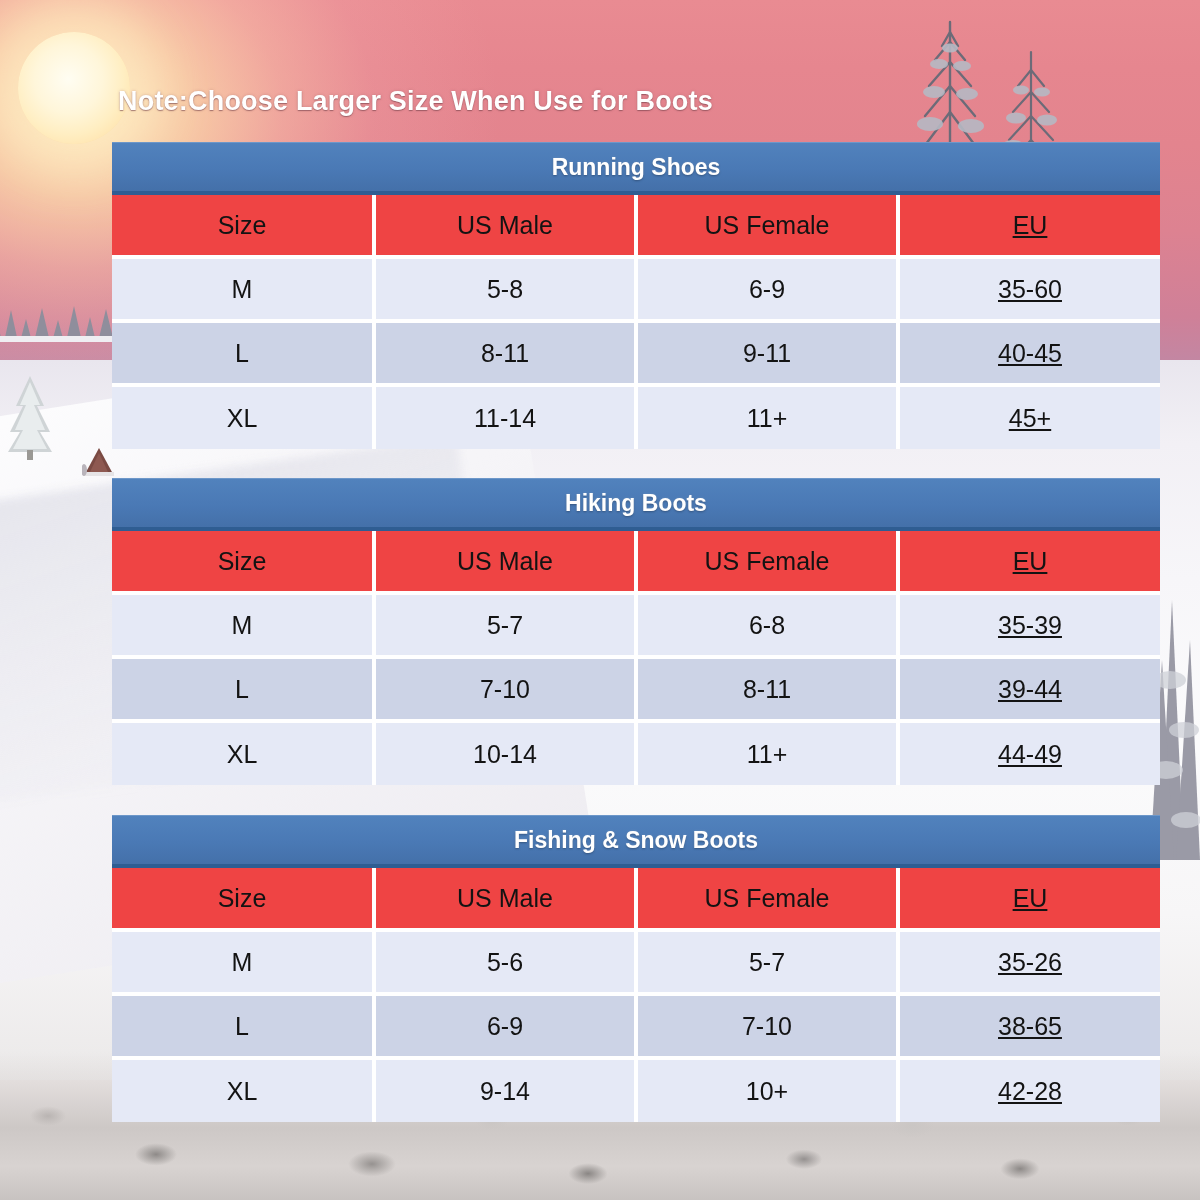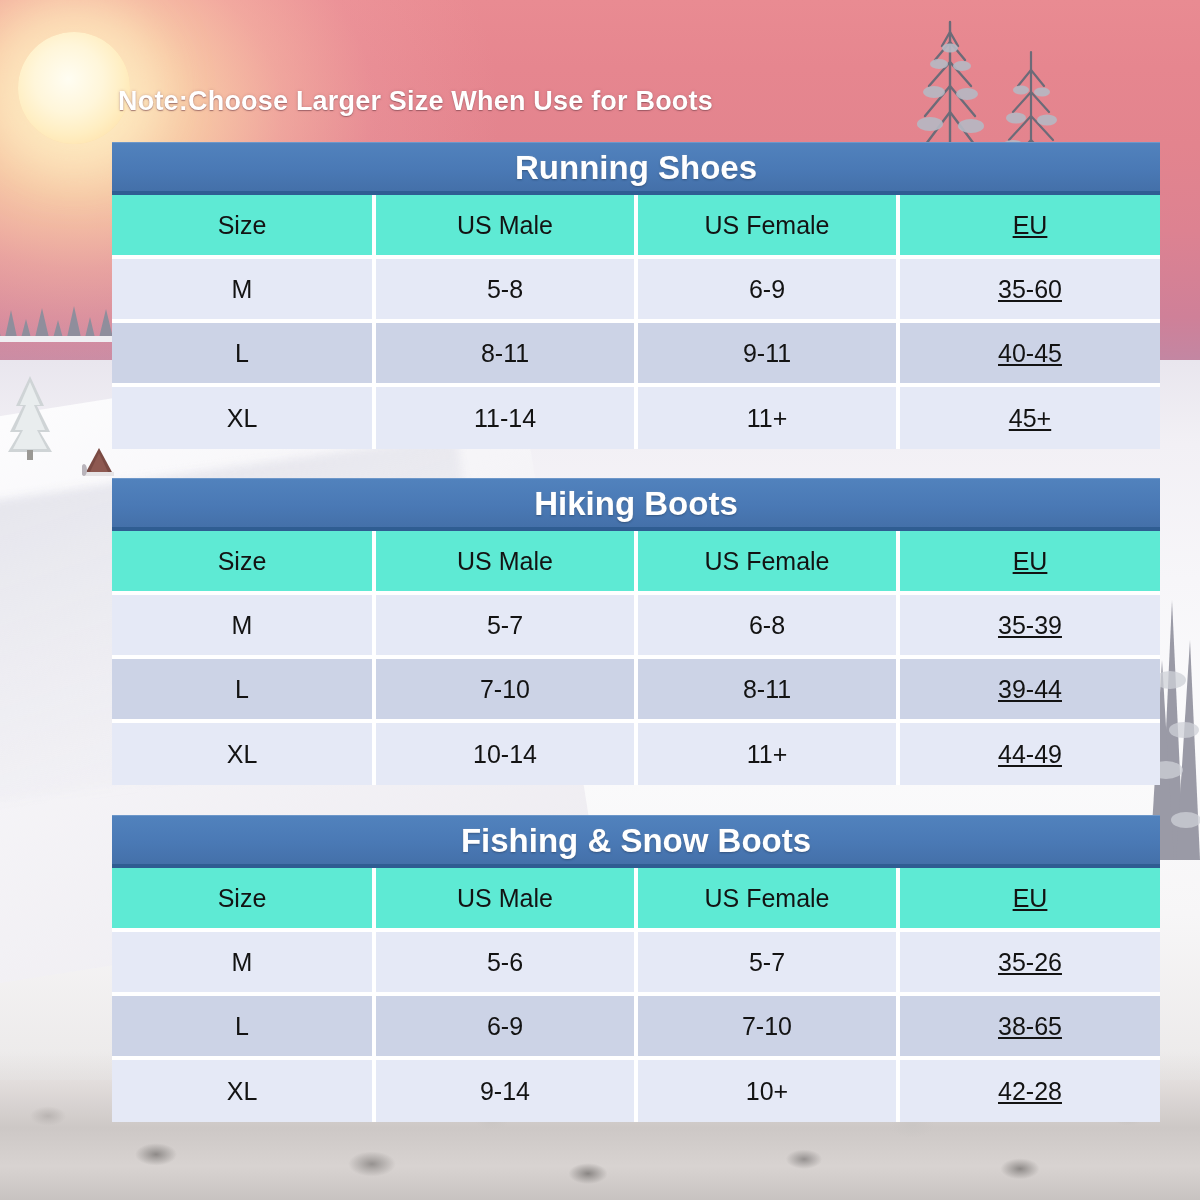--- a/index.html
+++ b/index.html
@@ -94,33 +94,33 @@
   }
 
   .table-block { position:absolute; left:112px; width:1048px; }
   .tbl-head {
     height:53px; line-height:49px;
     background:linear-gradient(to bottom, #5182bd 0%, #4a79b5 55%, #44६fa8 100%);
     background:linear-gradient(to bottom, #5182bd 0%, #4a79b5 55%, #4470a9 100%);
     border-bottom:4px solid #2f5d92;
     border-top:1px solid #6d97c9;
     text-align:center;
-    color:#ffffff; font-size:33px; font-weight:bold;
+    color:#ffffff; font-size:23px; font-weight:bold;
     text-shadow:0 1px 2px rgba(20,45,80,0.55), 0 0 2px rgba(255,255,255,0.25);
   }
   .grid { width:100%; border-collapse:collapse; table-layout:fixed; }
   .grid td {
     height:64px; text-align:center; vertical-align:middle;
     font-size:25px; color:#131313;
     border-right:4px solid #ffffff;
     border-bottom:4px solid #ffffff;
   }
   .grid td:last-child { border-right:none;text-decoration:underline; }
   .grid tr:last-child td { border-bottom:none; }
-  .r-head td { background:#5eead4; height:62px; }
+  .r-head td { background:#ef4444; height:62px; }
   .r-dark td { background:#ccd3e6; }
   .r-light td { background:#e5e9f6; }
 
   .t1 { top:142px; }
   .t2 { top:478px; }
   .t3 { top:815px; }
 </style>
 </head>
 <body>
 

